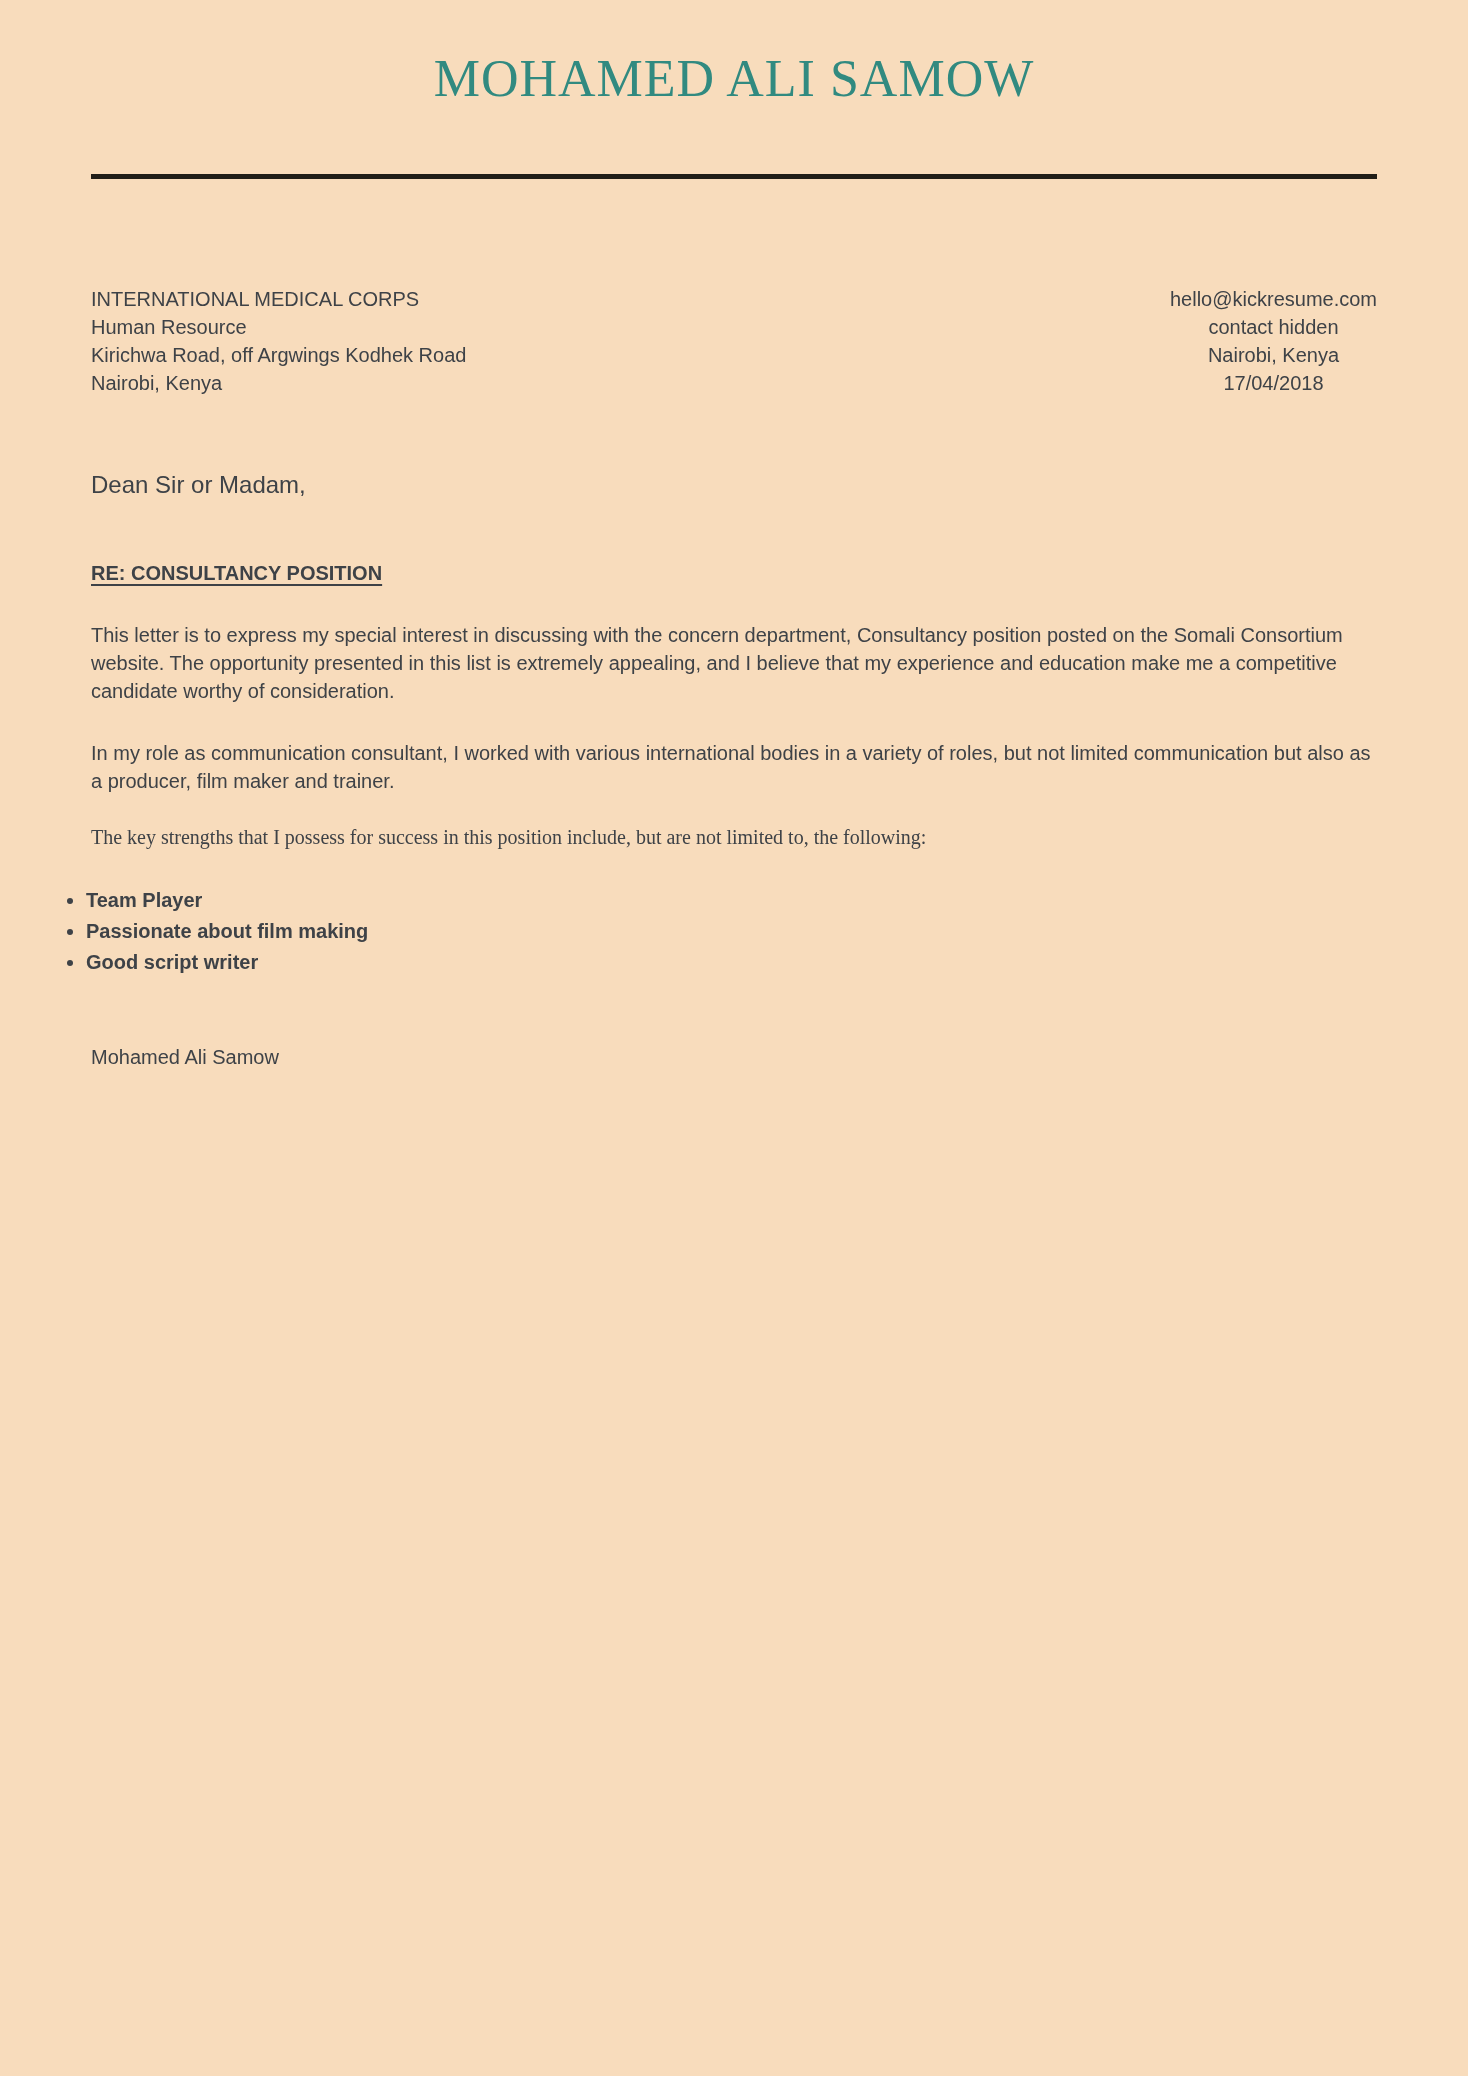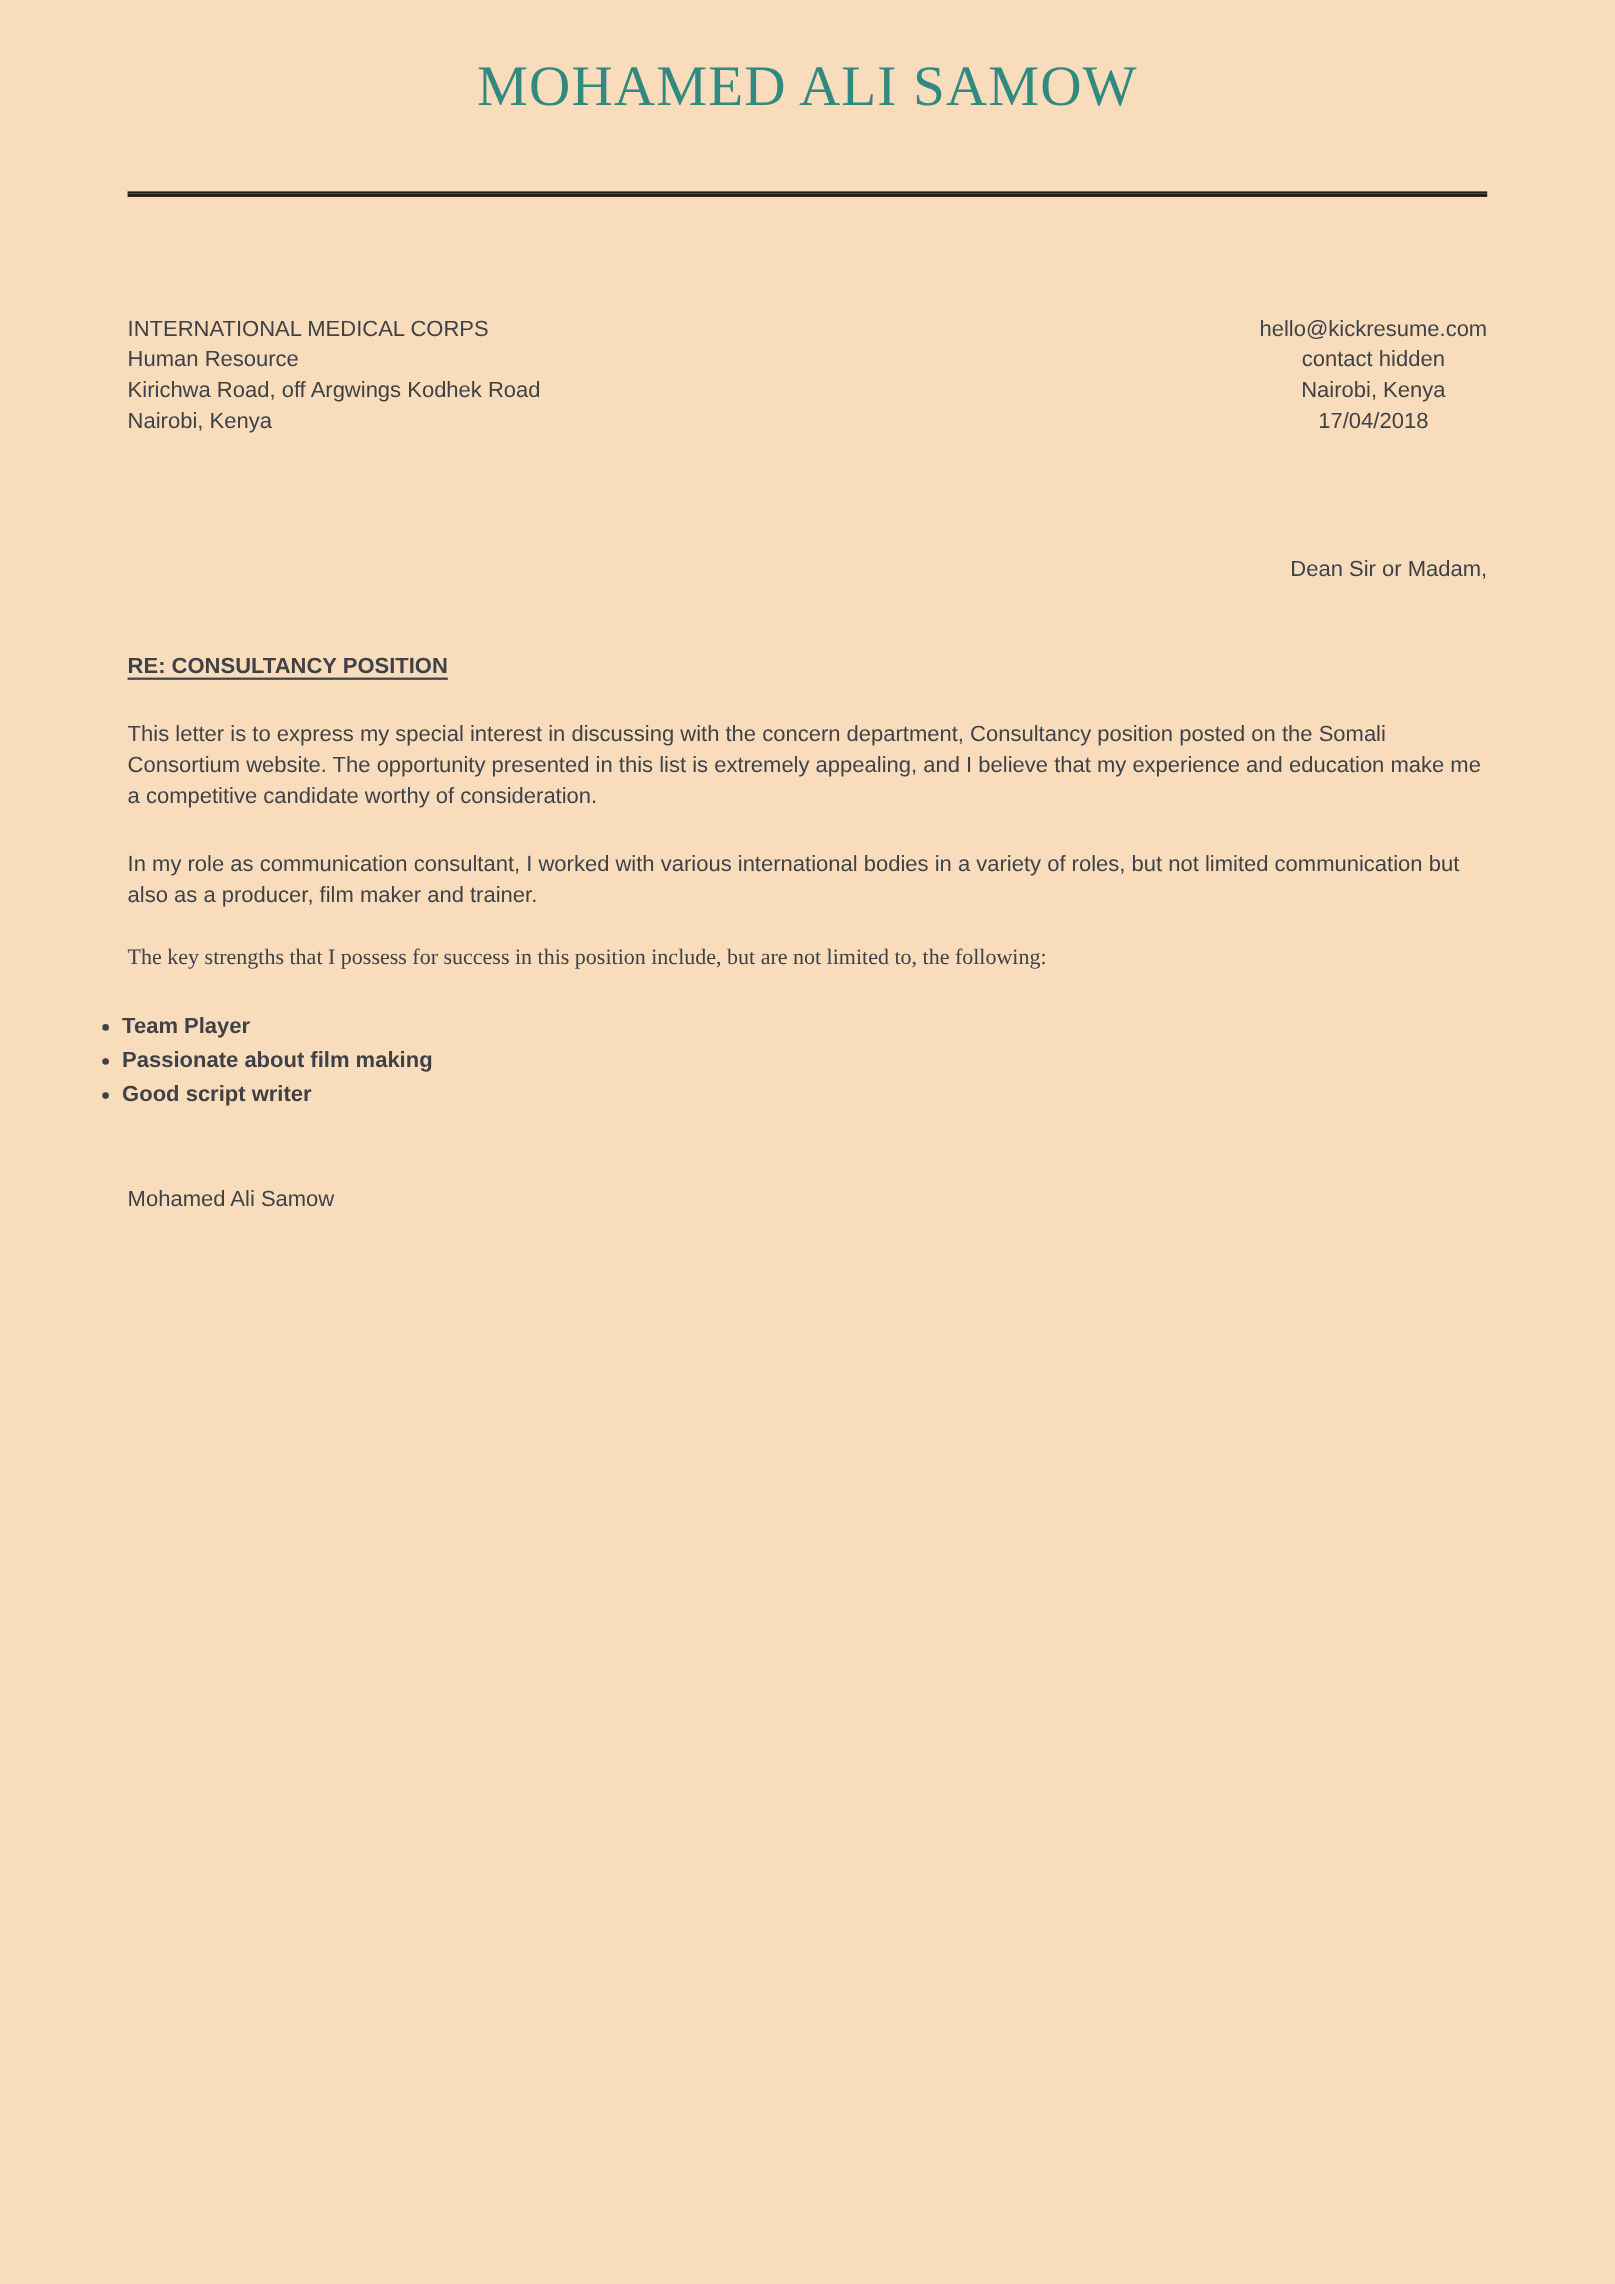--- a/index.html
+++ b/index.html
@@ -15,21 +15,21 @@
   }
   body {
     height: 2076px;
     font-family: "Liberation Sans", sans-serif;
     color: var(--text);
     overflow: hidden;
   }
   .page {
     width: 1468px;
     height: 2076px;
-    padding: 0 116px;
+    padding: 0 91px;
     background: var(--bg);
   }
   .letter-title {
     padding-top: 48px;
     font-family: "Liberation Serif", "DejaVu Serif", serif;
     font-weight: 500;
     font-size: 52px;
     line-height: 62px;
     letter-spacing: 1px;
     text-align: center;
@@ -44,24 +44,23 @@
   .address-row {
     margin-top: 106px;
     display: flex;
     justify-content: space-between;
     align-items: flex-start;
     font-size: 20px;
     line-height: 28px;
   }
   .address-right { text-align: center; }
   .salutation {
-    margin-top: 107px;
-    font-size: 20px;
+    margin-top: 74px;
+    font-size: 24px;
     line-height: 28px;
-    text-align: right;
   }
   .subject {
     margin-top: 60px;
     font-size: 20px;
     line-height: 28px;
     font-weight: 700;
     text-decoration: underline;
     text-decoration-thickness: 2px;
     text-underline-offset: 4px;
   }

